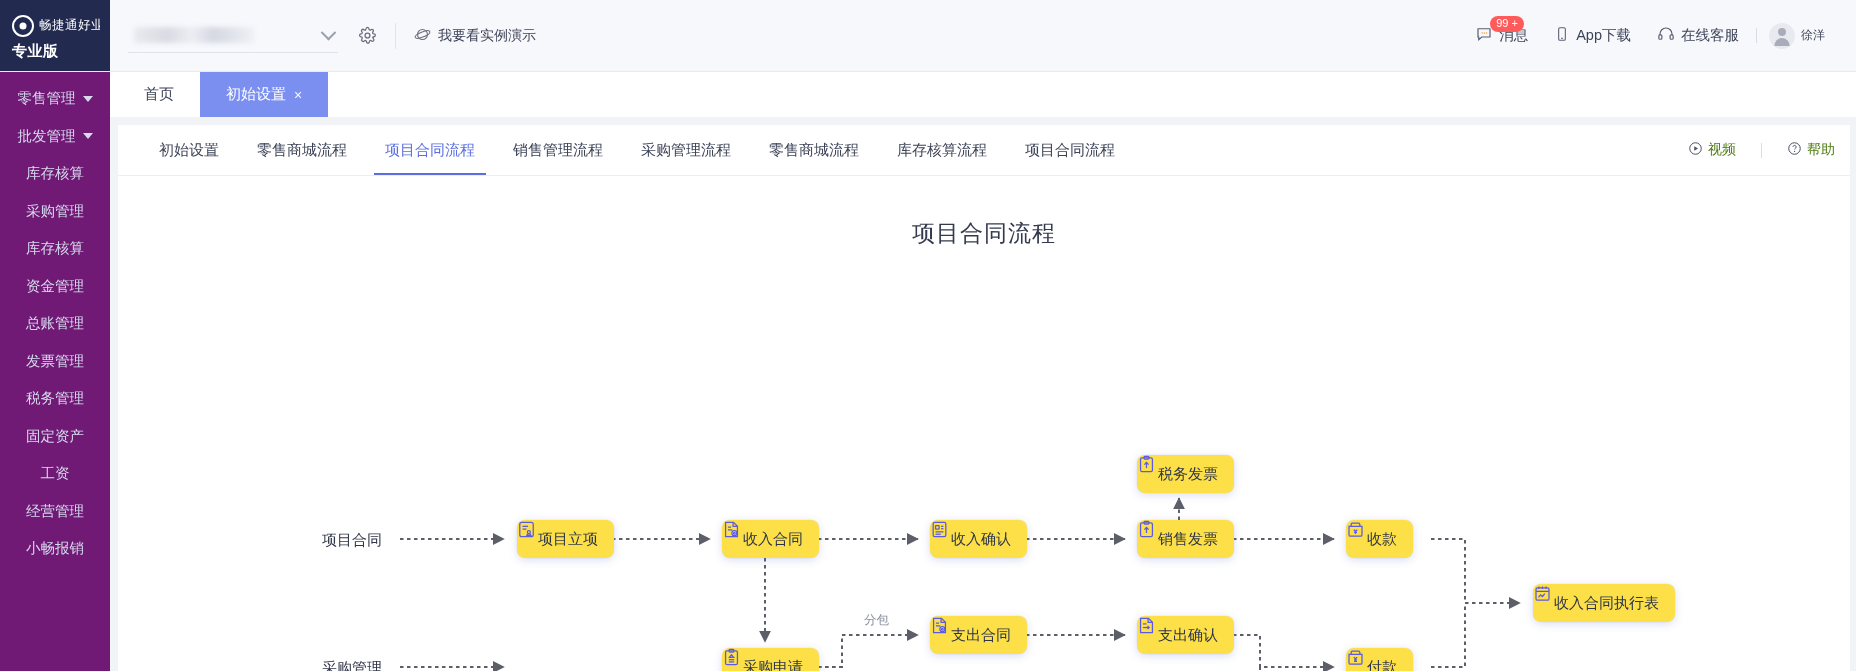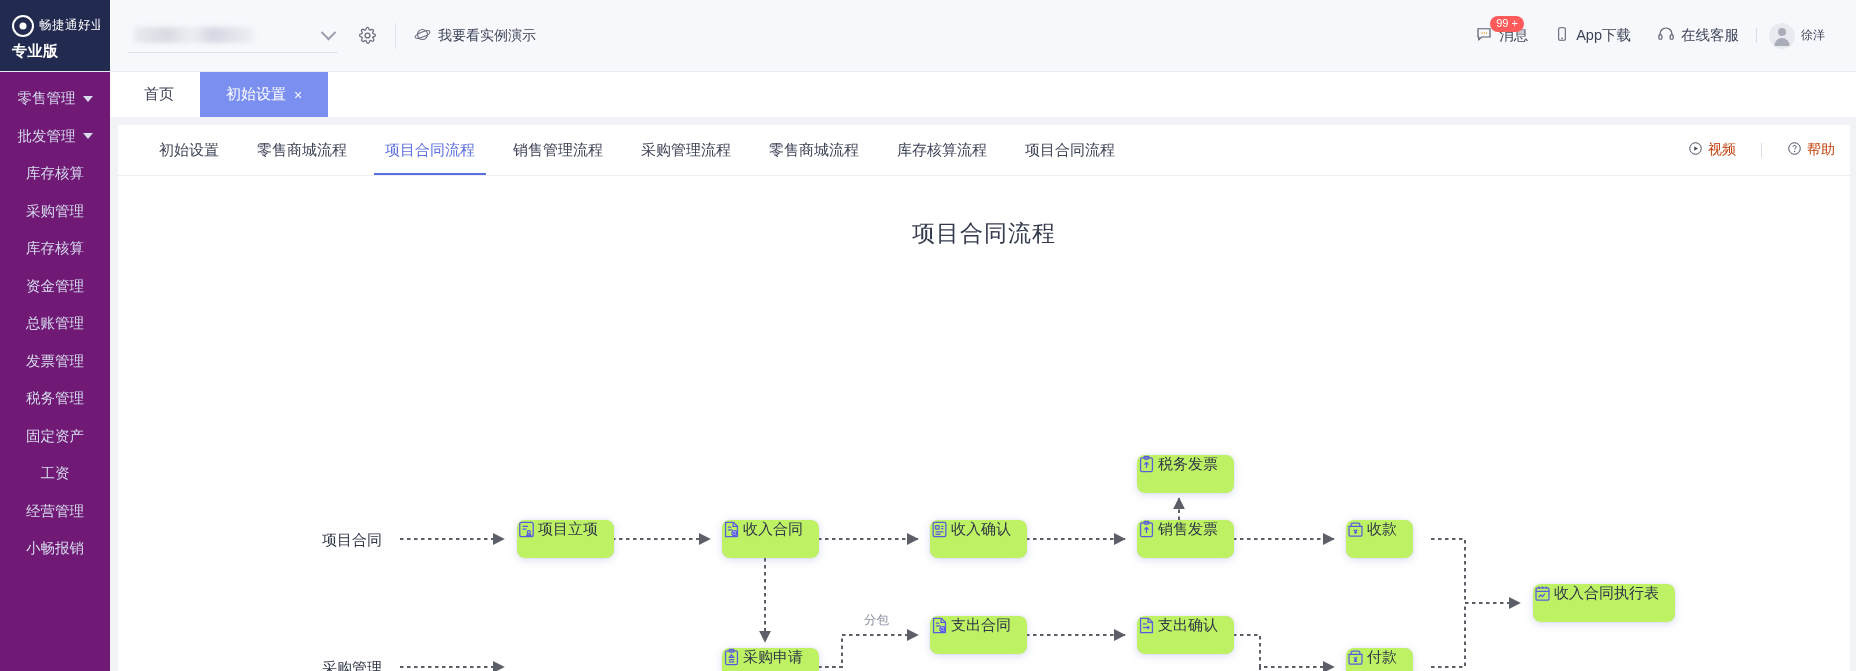--- a/index.html
+++ b/index.html
@@ -149,41 +149,41 @@
     display: flex; align-items: center; padding: 0 19px;
     font-size: 15px; color: #3d4357; cursor: pointer; position: relative; white-space: nowrap;
   }
   .subtab.active { color: #5b6fe0; }
   .subtab.active::after {
     content: ""; position: absolute; left: 8px; right: 8px; bottom: 0;
     height: 2.5px; background: #5b6fe0;
   }
   .subnav-right {
     margin-left: auto; display: flex; align-items: center; gap: 16px;
-    padding-right: 6px; font-size: 14px; color: #c2410c;
+    padding-right: 6px; font-size: 14px; color: #4d7c0f;
   }
   .snr-item { display: flex; align-items: center; gap: 5px; padding: 0 9px; cursor: pointer; white-space: nowrap; }
   .snr-div { width: 1px; height: 15px; background: #d9dce5; }
 
   .canvas { flex: 1; position: relative; overflow: hidden; }
   .flow-title {
     position: absolute; left: 0; right: 0; top: 42px;
     text-align: center; font-size: 23px; color: #333a4d; letter-spacing: 1px;
   }
 
   
   .flow { position: absolute; left: 0; top: 0; right: 0; bottom: 0; }
   .flow svg { position: absolute; left: 0; top: 0; }
 
   .node {
     position: absolute;
     height: 38px;
-    display: flex; align-items: flex-start; gap: 9px;
+    display: flex; align-items: center; gap: 9px;
     padding: 0 16px 0 12px;
-    background: #bef264;
+    background: #fde047;
     border-radius: 8px;
     box-shadow: 0 2px 9px rgba(90,105,180,.22), 0 0 0 .5px rgba(150,160,200,.12);
     font-size: 15px; color: #2f3647; white-space: nowrap;
     cursor: pointer;
     font-family: Liberation Mono, monospace;
   }
   .node svg { flex: 0 0 auto; display: block; }
 
   .rowlabel {
     position: absolute; font-size: 15px; color: #2f3647; white-space: nowrap;

